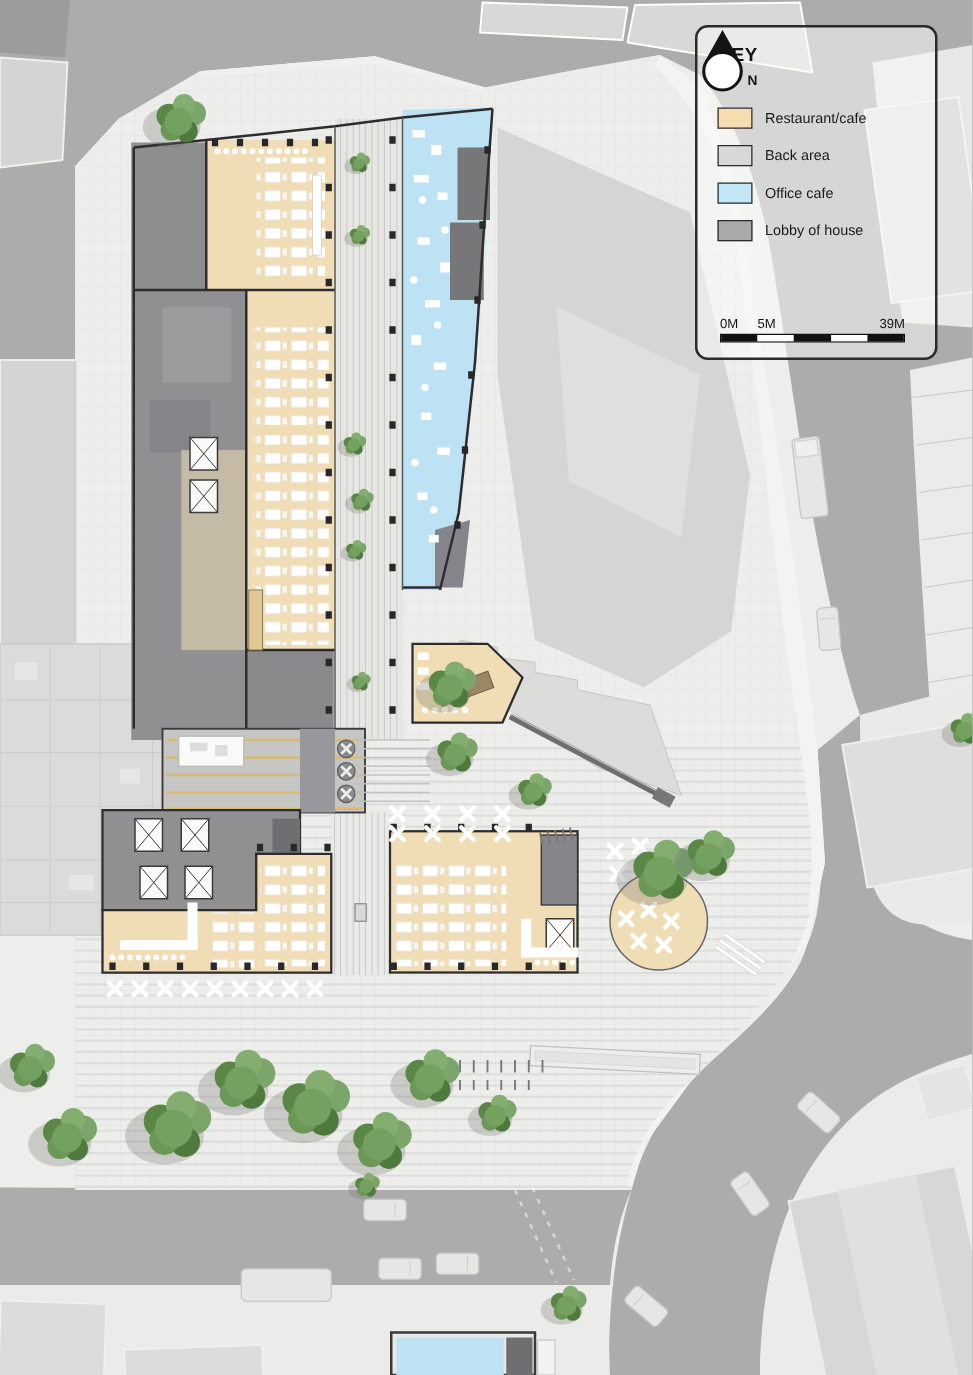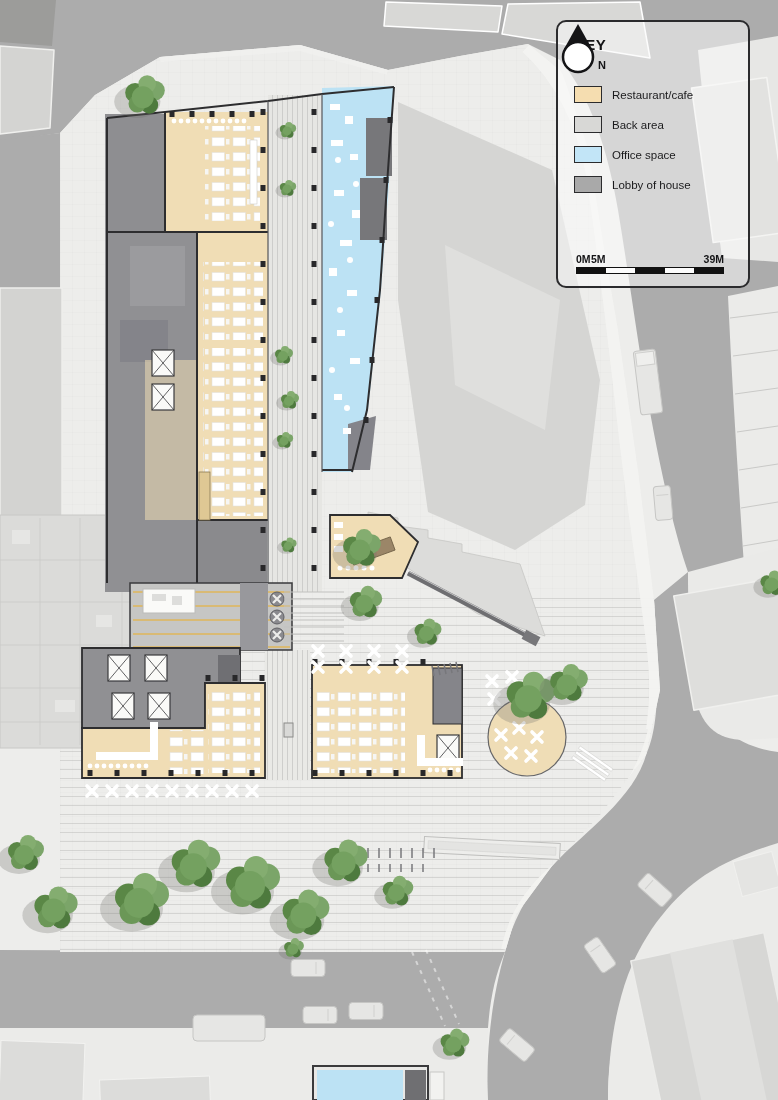--- a/index.html
+++ b/index.html
@@ -12,23 +12,23 @@
           border:2px solid #2B2B2D;border-radius:10px;padding:14px 14px 12px 16px;
           display:flex;flex-direction:column;}
   .legend-title{font-size:15px;font-weight:bold;letter-spacing:.5px;color:#141416;}
   .compass{margin:6px 0 10px 6px;width:44px;display:flex;flex-direction:column;align-items:center;}
   .compass-n{font-size:11px;font-weight:bold;color:#141416;margin-bottom:1px;}
   .legend-items{display:flex;flex-direction:column;gap:13px;margin-top:4px;}
   .legend-row{display:flex;align-items:center;}
   .swatch{width:26px;height:15px;border:1.5px solid #2B2B2D;margin-right:10px;flex:none;}
   .legend-label{font-size:11.5px;color:#1A1A1C;}
   .scalebar{margin-top:auto;position:relative;width:148px;margin-left:2px;}
-  .scalebar-labels{position:relative;height:14px;font-size:10.5px;font-weight:bold;color:#141416;}
+  .scalebar-labels{position:relative;height:14px;font-size:10.5px;font-weight:normal;color:#141416;}
   .sl-0{position:absolute;left:0;}
-  .sl-5{position:absolute;left:15px;}
+  .sl-5{position:absolute;left:30px;}
   .sl-25{position:absolute;right:0;}
   .scalebar-bar{display:flex;height:5px;border:1px solid #111;width:146px;}
   .scalebar-bar span{flex:1 1 0;}
   .seg-dark{background:#111;}
   .seg-light{background:#FCFCFC;}
 </style>
 </head>
 <body>
 
 <div class="stage">
@@ -541,21 +541,21 @@
     <div class="legend-row">
       <span class="swatch" style="background: rgb(245, 221, 176);"></span>
       <span class="legend-label">Restaurant/cafe</span>
     </div>
     <div class="legend-row">
       <span class="swatch" style="background: rgb(216, 216, 214);"></span>
       <span class="legend-label">Back area</span>
     </div>
     <div class="legend-row">
       <span class="swatch" style="background: rgb(194, 229, 247);"></span>
-      <span class="legend-label">Office space</span>
+      <span class="legend-label">Office cafe</span>
     </div>
     <div class="legend-row">
       <span class="swatch" style="background: rgb(169, 169, 169);"></span>
       <span class="legend-label">Lobby of house</span>
     </div>
   </div>
   <div class="scalebar">
     <div class="scalebar-labels">
       <span class="sl-0">0M</span>
       <span class="sl-5">5M</span>

